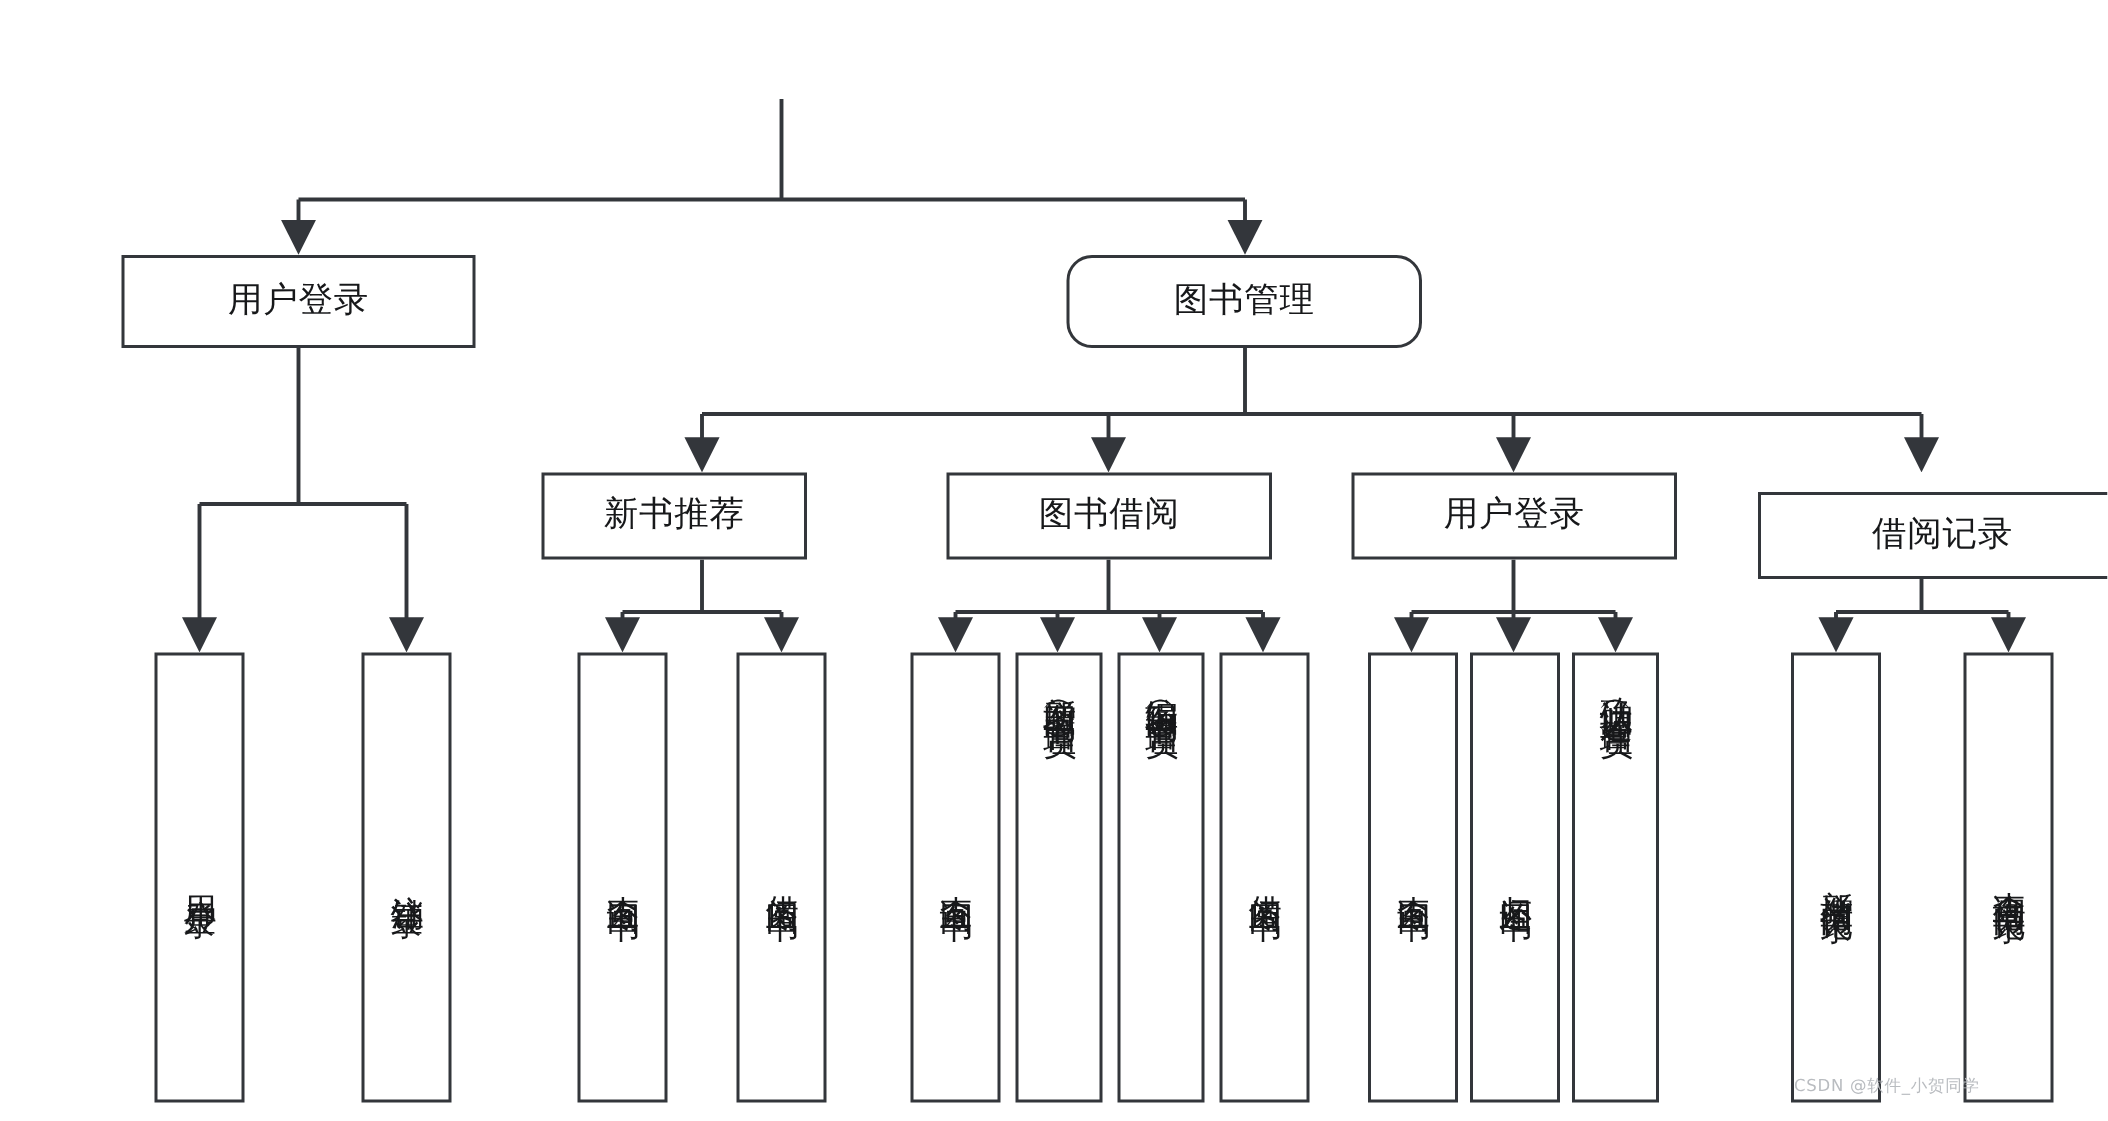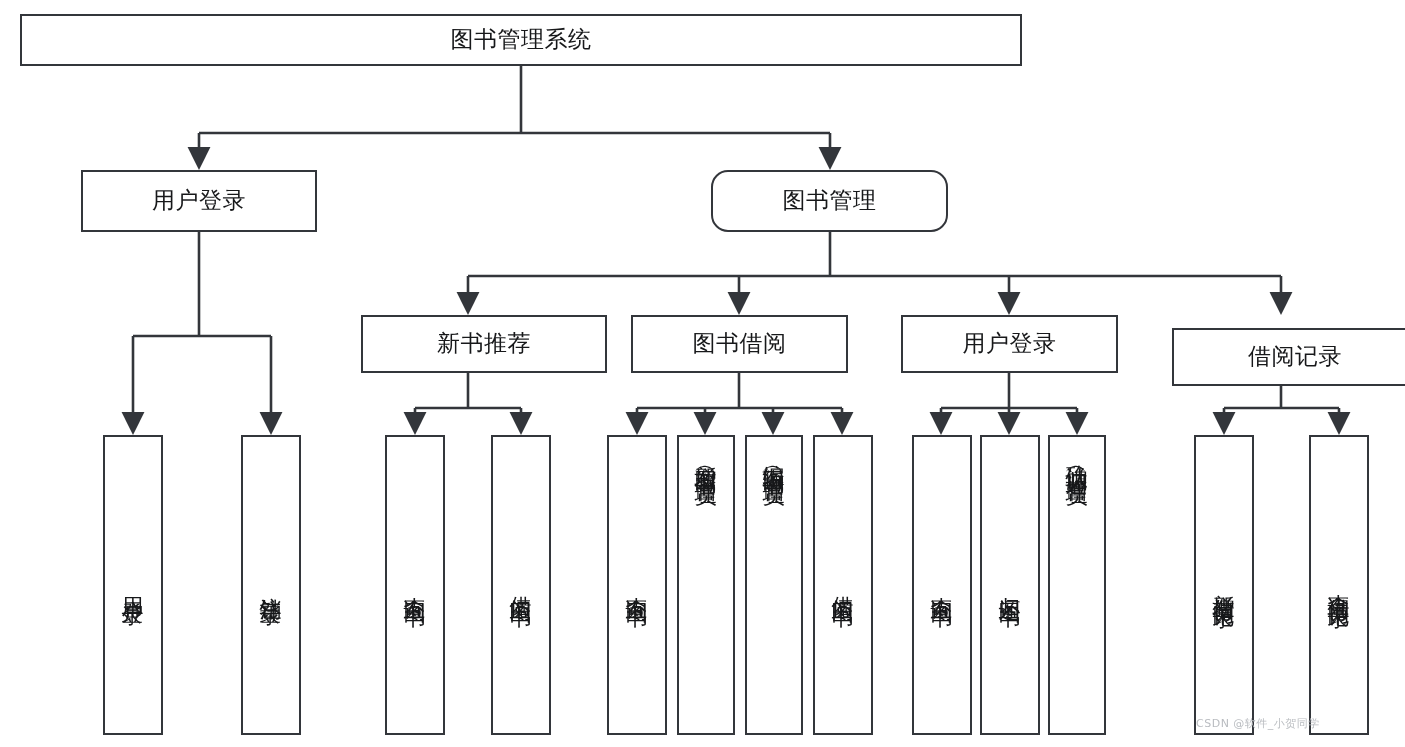--- a/index.html
+++ b/index.html
@@ -129,32 +129,29 @@
       <path d="M 1009 408 L 1009 431" marker-end="url(#arrow)"></path>
       <path d="M 1077 408 L 1077 431" marker-end="url(#arrow)"></path>
 
       <path d="M 1281 373 L 1281 408"></path>
       <path d="M 1224 408 L 1339 408"></path>
       <path d="M 1224 408 L 1224 431" marker-end="url(#arrow)"></path>
       <path d="M 1339 408 L 1339 431" marker-end="url(#arrow)"></path>
     </g>
   </svg>
 
-  <div class="node root horiz" style="left:20px; top:14px; width:1002px; height:52px;">
-    <span class="label">图书管理系统</span>
-  </div>
 
   <div class="node horiz" style="left:81px; top:170px; width:236px; height:62px;">
     <span class="label">用户登录</span>
   </div>
   <div class="node horiz" style="left:711px; top:170px; width:237px; height:62px;border-radius:17px;">
     <span class="label">图书管理</span>
   </div>
 
-  <div class="node horiz" style="left:361px; top:315px; width:246px; height:58px;">
+  <div class="node horiz" style="left:361px; top:315px; width:177px; height:58px;">
     <span class="label">新书推荐</span>
   </div>
   <div class="node horiz" style="left:631px; top:315px; width:217px; height:58px;">
     <span class="label">图书借阅</span>
   </div>
   <div class="node horiz" style="left:901px; top:315px; width:217px; height:58px;">
     <span class="label">用户登录</span>
   </div>
   <div class="node horiz" style="left:1172px; top:328px; width:246px; height:58px;">
     <span class="label">借阅记录</span>

